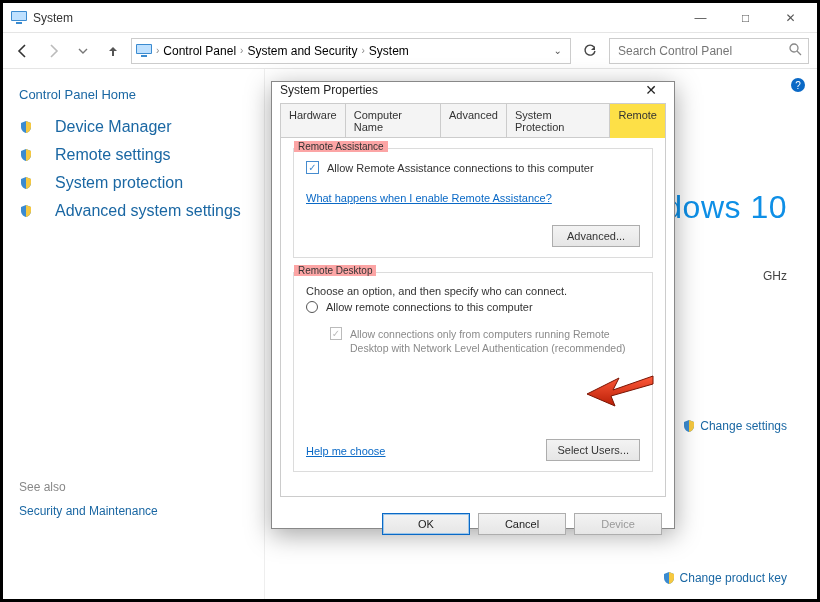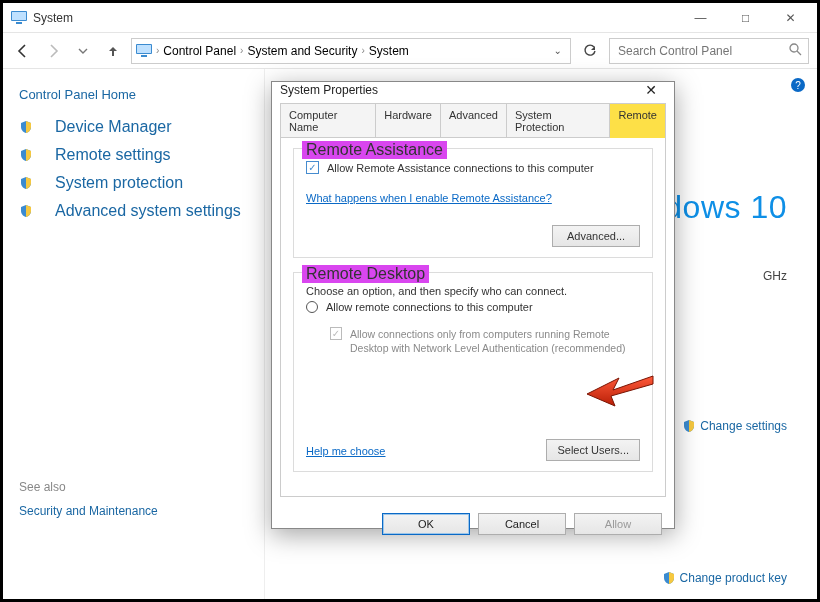--- a/index.html
+++ b/index.html
@@ -223,24 +223,24 @@
     color: #333;
   }
   .groupbox {
     border: 1px solid #dcdcdc;
     padding: 12px 12px 12px 12px;
     margin-bottom: 14px;
     position: relative;
   }
   .groupbox .legend {
     position: absolute;
-    top: -8px; left: 8px;
-    background: #d946ef;
+    top: -8px; left: 0;
+    background: #fca5a5;
     padding: 0 4px;
-    font-size: 16px;
+    font-size: 10px;
     color: #333;
   }
   .chk {
     display: inline-flex; align-items: center; gap: 8px;
     font-size: 11px;
   }
   .chkbox {
     width: 13px; height: 13px;
     border: 1px solid #468ccf;
     display: inline-flex; align-items: center; justify-content: center;
@@ -462,22 +462,22 @@
     </div>
   </div>
 </div>
 
 <div class="dialog">
   <div class="dlg-title">
     <span class="t">System Properties</span>
     <span class="dlg-close">✕</span>
   </div>
   <div class="tabs">
+    <div class="tab">Hardware</div>
     <div class="tab">Computer Name</div>
-    <div class="tab">Hardware</div>
     <div class="tab">Advanced</div>
     <div class="tab">System Protection</div>
     <div class="tab active">Remote</div>
   </div>
   <div class="dlg-body">
 
     <div class="groupbox" style="height:110px">
       <span class="legend">Remote Assistance</span>
       <label class="chk">
         <span class="chkbox">✓</span>
@@ -504,21 +504,21 @@
         <span style="max-width:290px; line-height:1.35">Allow connections only from computers running Remote Desktop with Network Level Authentication (recommended)</span>
       </label>
 
       <a class="link" style="position:absolute; left:12px; bottom:14px">Help me choose</a>
       <div class="btn" style="position:absolute; right:12px; bottom:10px">Select Users...</div>
     </div>
   </div>
   <div class="dlg-actions">
     <div class="btn primary">OK</div>
     <div class="btn">Cancel</div>
-    <div class="btn disabled">Allow</div>
+    <div class="btn disabled">Device</div>
   </div>
 </div>
 
 <div class="arrow">
   <svg width="70" height="40" viewBox="0 0 70 40">
     <defs>
       <linearGradient id="g" x1="0" y1="0" x2="0" y2="1">
         <stop offset="0" stop-color="#ff5a3a"></stop>
         <stop offset="1" stop-color="#b81e06"></stop>
       </linearGradient>

